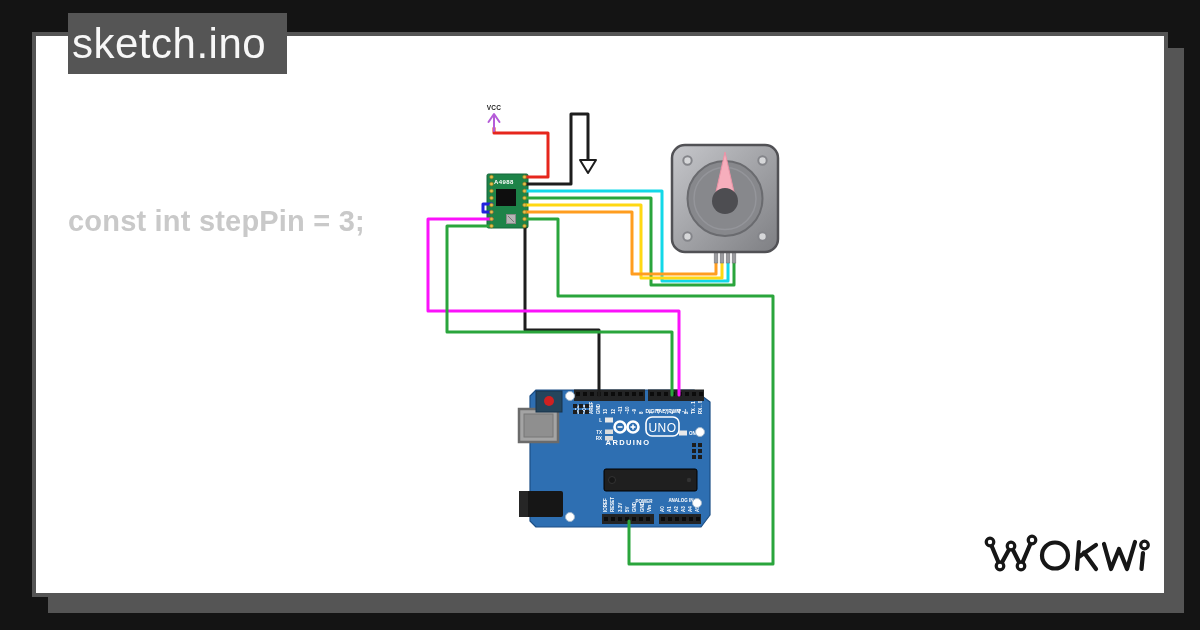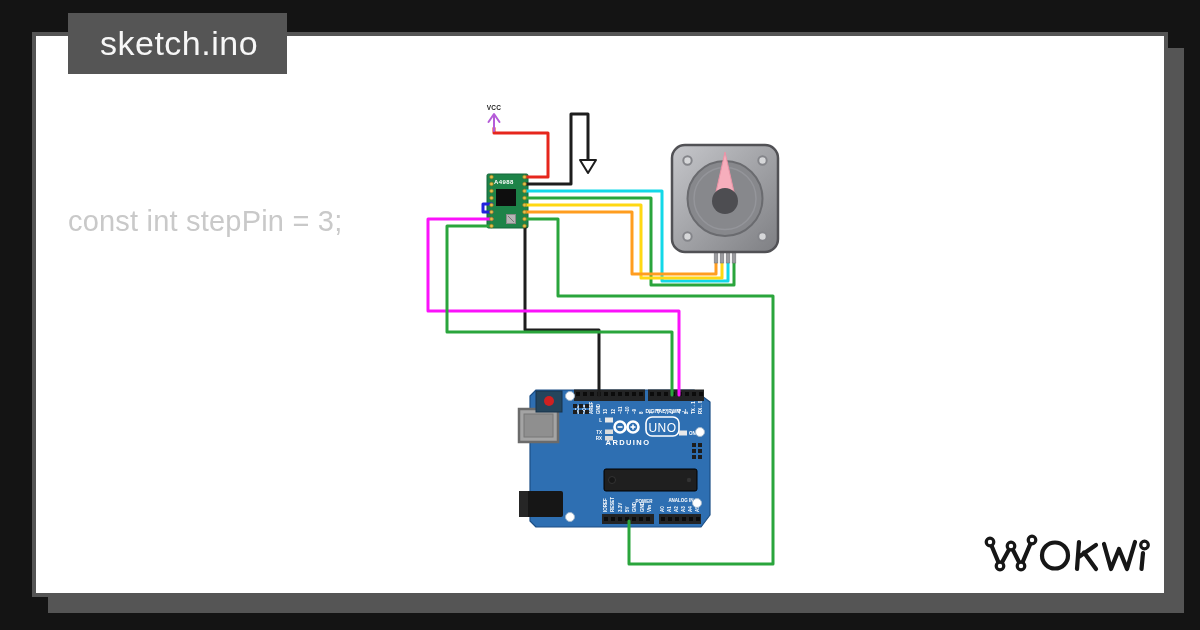--- a/index.html
+++ b/index.html
@@ -3,24 +3,24 @@
 <meta charset="utf-8">
 <style>
   html,body{margin:0;padding:0;width:1200px;height:630px;overflow:hidden;background:#141414;
     font-family:"Liberation Sans",sans-serif;}
   .stage{position:relative;width:1200px;height:630px;}
   .canvas{position:absolute;left:36px;top:36px;width:1128px;height:557px;background:#ffffff;
     border:4px solid #555555;box-shadow:16px 16px 0 0 #555555;overflow:hidden;box-sizing:content-box;
     margin-left:-4px;margin-top:-4px;}
   .title-tab{position:absolute;left:68px;top:13px;width:219px;height:61px;background:#555555;
     z-index:10;display:flex;align-items:center;}
-  .title-tab span{color:#f7f7f7;font-size:34px;padding-left:32px;letter-spacing:0.5px;}
+  .title-tab span{color:#f7f7f7;font-size:42px;padding-left:4px;letter-spacing:0.5px;}
   .code{position:absolute;left:32px;top:65px;color:#c9c9c9;font-size:29px;line-height:48px;
     white-space:pre;letter-spacing:0.2px;}
-  .code div{height:48px;}
+  .code div{height:48px;font-weight:bold;}
   svg.overlay{position:absolute;left:0;top:0;z-index:5;}
   .lbl{font-family:"Liberation Sans",sans-serif;font-weight:bold;fill:#ffffff;}
 </style>
 </head>
 <body>
 
 <div class="stage">
 
   <div class="canvas">
     <div class="code">

